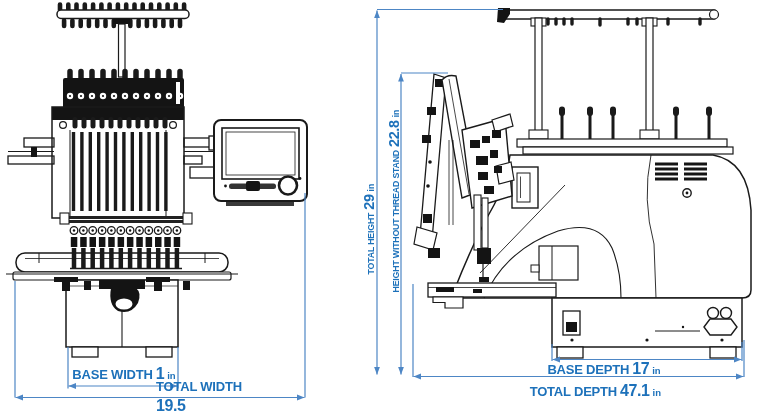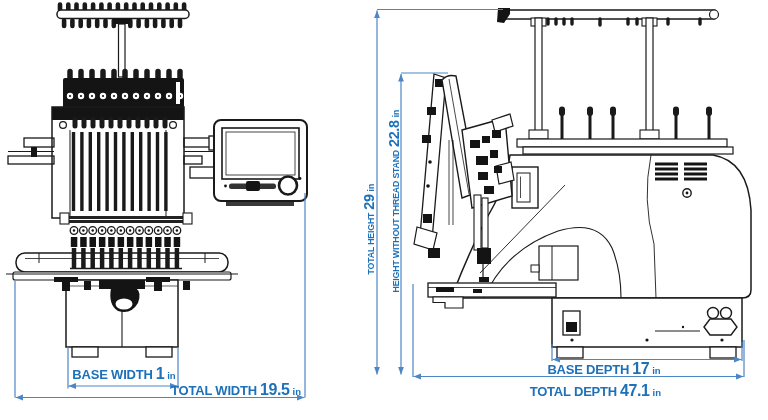--- a/index.html
+++ b/index.html
@@ -295,21 +295,21 @@
     <line x1="413.5" y1="376.5" x2="743.5" y2="376.5" marker-start="url(#as)" marker-end="url(#ae)"></line>
   </g>
 </svg>
 
 <div class="dim" style="left:49px;top:366px;width:150px;">
   <span class="t">BASE WIDTH</span>
   <span class="v">1</span>
   <span class="u">in</span>
 </div>
 
-<div class="dim" style="left:156px;top:382px;width:160px;">
+<div class="dim" style="left:156px;top:398px;width:160px;flex-direction:column;">
   <span class="t">TOTAL WIDTH</span>
   <span class="v">19.5</span>
   <span class="u">in</span>
 </div>
 
 <div class="dim vert" style="left:284px;top:221px;width:170px;">
   <span class="t">TOTAL HEIGHT</span>
   <span class="v">29</span>
   <span class="u">in</span>
 </div>

